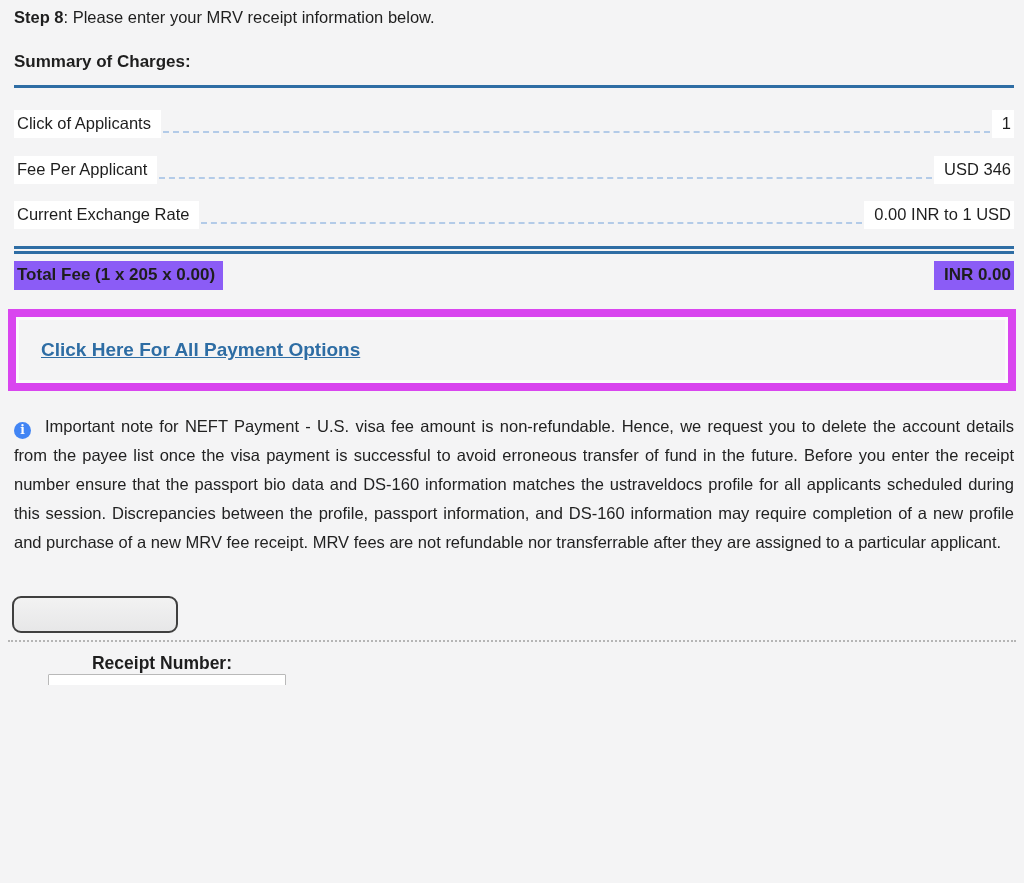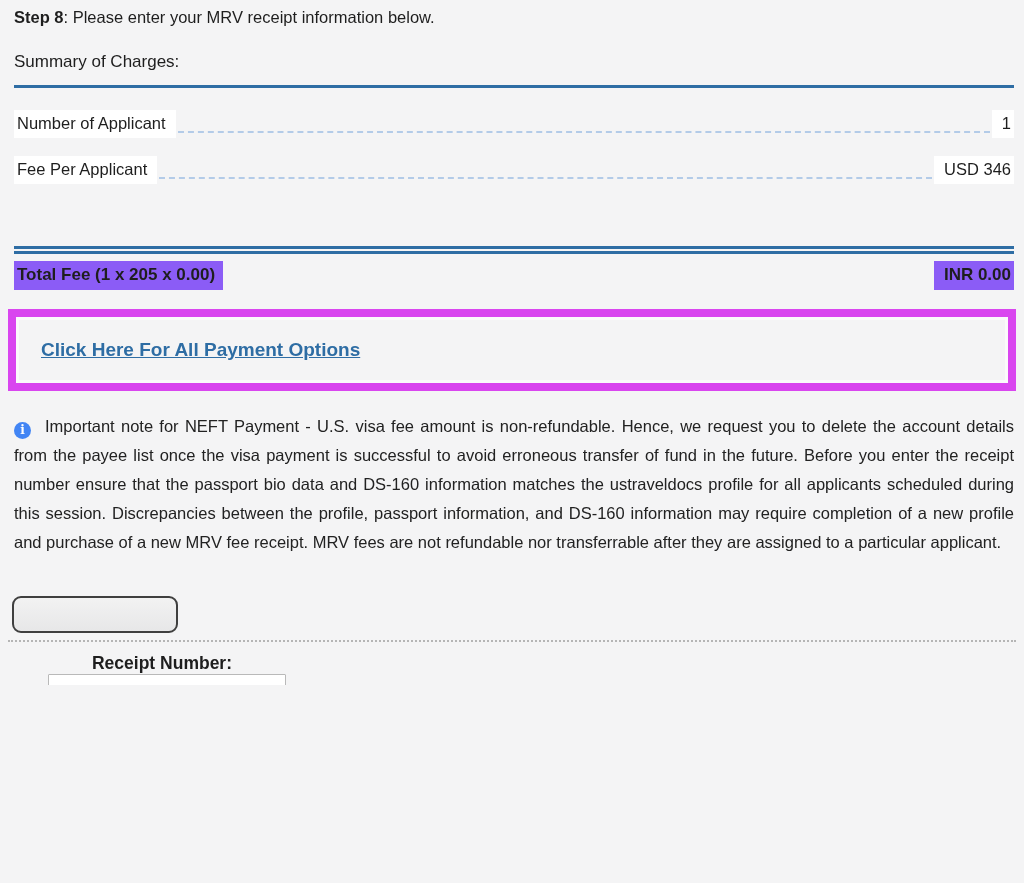--- a/index.html
+++ b/index.html
@@ -2,21 +2,21 @@
 <html><head>
 <meta charset="utf-8">
 <style>
   html,body{margin:0;padding:0;background:#f4f4f5;}
   body{width:1024px;height:883px;font-family:"Liberation Sans","DejaVu Sans",sans-serif;color:#1e1e1e;}
   .page{position:relative;width:1024px;height:685px;overflow:hidden;background:#f4f4f5;}
 
   .step-line{position:absolute;top:8px;left:14px;right:10px;font-size:16.5px;}
   .step-line b{font-weight:bold;}
 
-  .section-title{position:absolute;top:52px;left:14px;font-size:17px;font-weight:normal;text-align:right;}
+  .section-title{position:absolute;top:52px;left:14px;font-size:17px;font-weight:bold;text-align:right;}
 
   .blue-rule{position:absolute;top:85px;left:14px;right:10px;height:3px;background:#2e6da4;}
 
   .fee-row{position:absolute;left:14px;right:10px;display:flex;align-items:stretch;font-size:16.5px;}
   .row-1{top:110px;}
   .row-2{top:156px;}
   .row-3{top:201px;}
   .fee-label{background:#ffffff;padding:4px 10px 5px 3px;white-space:nowrap;}
   .fee-value{background:#ffffff;padding:4px 3px 5px 10px;white-space:nowrap;}
   .leader{flex:1 1 auto;border-bottom:2px dashed #b3cbe8;margin:0 2px 5px 2px;}
@@ -66,31 +66,36 @@
 
   <div class="step-line">
     <b>Step 8</b><span>: Please enter your MRV receipt information below.</span>
   </div>
 
   <div class="section-title">Summary of Charges:</div>
 
   <div class="blue-rule"></div>
 
   <div class="fee-row row-1">
-    <span class="fee-label">Number of Applicant</span>
+    <span class="fee-label">Click of Applicants</span>
     <span class="leader"></span>
     <span class="fee-value">1</span>
   </div>
 
   <div class="fee-row row-2">
     <span class="fee-label">Fee Per Applicant</span>
     <span class="leader"></span>
     <span class="fee-value">USD 346</span>
   </div>
 
+  <div class="fee-row row-3">
+    <span class="fee-label">Current Exchange Rate</span>
+    <span class="leader"></span>
+    <span class="fee-value">0.00 INR to 1 USD</span>
+  </div>
 
   <div class="double-rule"></div>
 
   <div class="total-row">
     <span class="total-label">Total Fee (1 x 205 x 0.00)</span>
     <span class="total-value">INR 0.00</span>
   </div>
 
   <div class="payment-box">
     <a class="payment-link">Click Here For All Payment Options</a>

